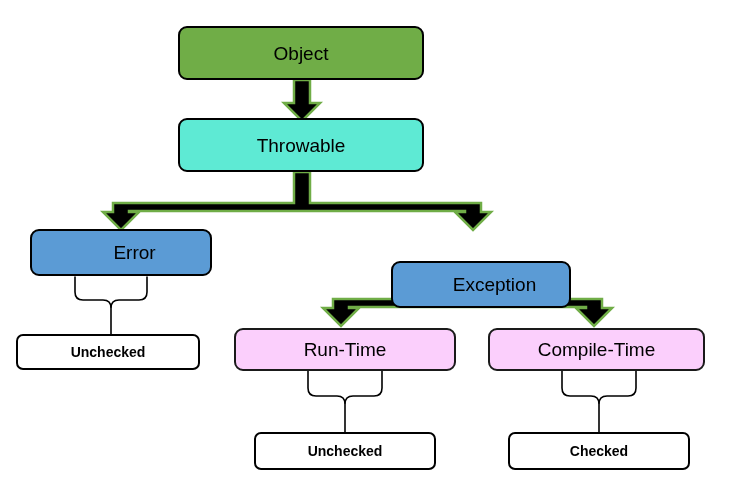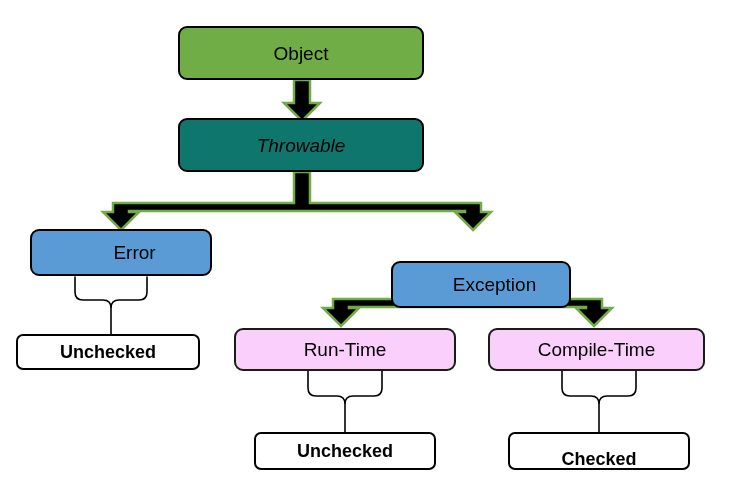--- a/index.html
+++ b/index.html
@@ -44,25 +44,25 @@
   }
   .node-class {
     font-size: 19px;
     font-weight: 400;
   }
   .node-leaf {
     border-radius: 7px;
     background: #ffffff;
   }
   .node-leaf .node-label {
-    font-size: 18px;
+    font-size: 14px;
     font-weight: bold;
   }
   .fill-green  { background: #70ad47; }
-  .fill-orange { background: #0f766e; font-style: italic; }
+  .fill-orange { background: #5eead4; }
   .fill-blue   { background: #5b9bd5; padding-left: 27px; }
   .fill-pink   { background: #fbcffc; border-color: #1a1a1a; }
 </style>
 </head>
 <body>
 
 <div id="diagram-root">
 
   <svg id="connector-layer" viewBox="0 0 729 491" width="729" height="491">
 
@@ -179,17 +179,17 @@
   </div>
 
   <div class="node node-leaf" style="left:16px; top:334px; width:184px; height:36px;">
     <span class="node-label">Unchecked</span>
   </div>
 
   <div class="node node-leaf" style="left:254px; top:432px; width:182px; height:38px;">
     <span class="node-label">Unchecked</span>
   </div>
 
-  <div class="node node-leaf" style="left:508px; top:432px; width:182px; height:38px;align-items:flex-end;">
+  <div class="node node-leaf" style="left:508px; top:432px; width:182px; height:38px;">
     <span class="node-label">Checked</span>
   </div>
 
 </div>
 
 </body></html>

